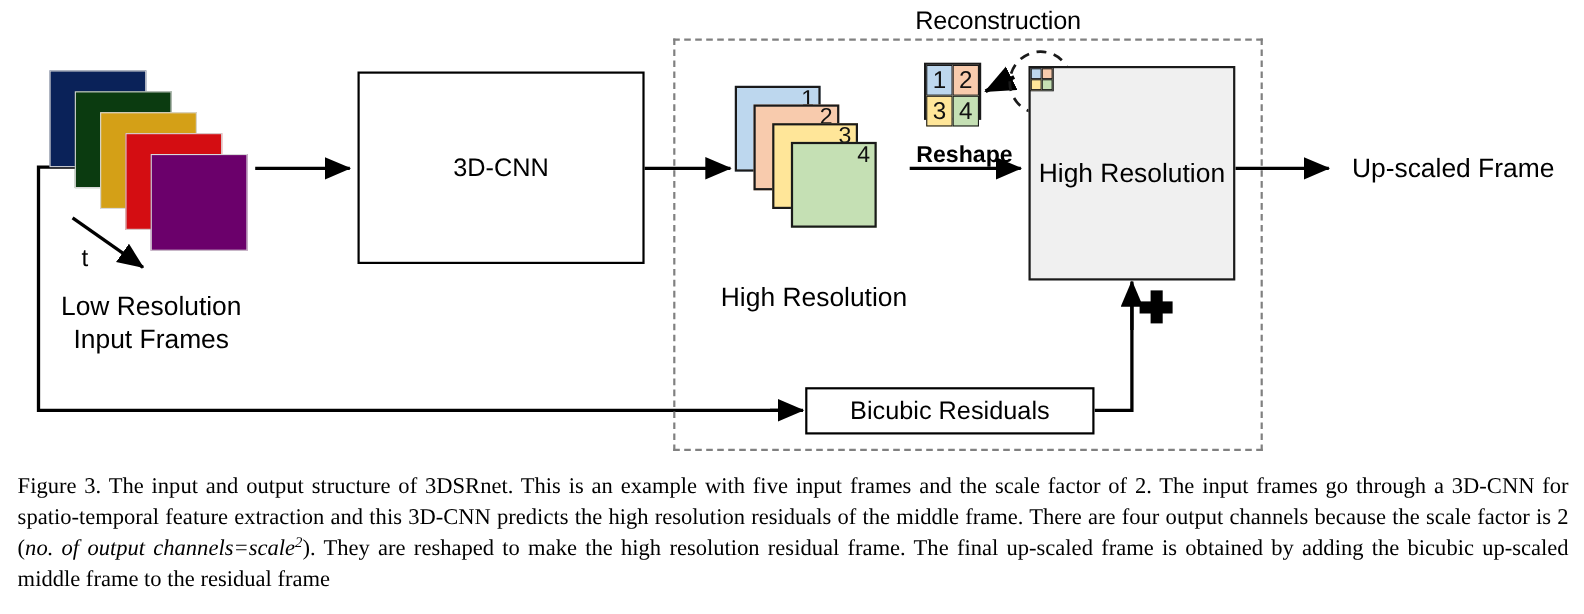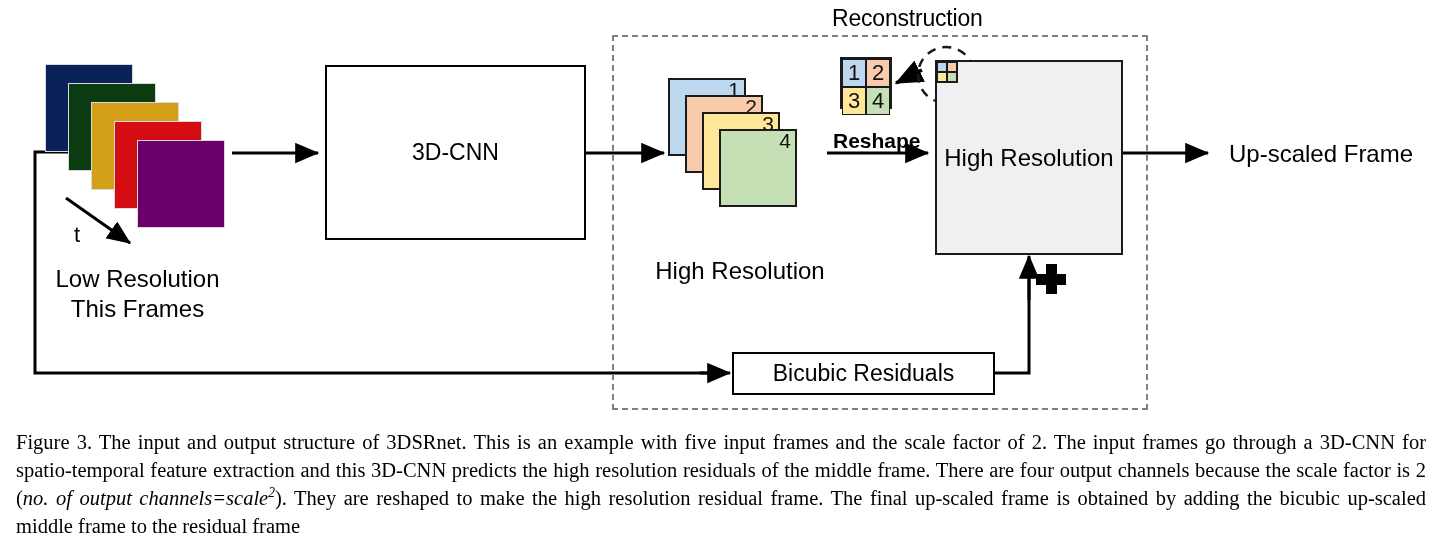--- a/index.html
+++ b/index.html
@@ -104,21 +104,21 @@
     <div class="inframe" style="left:5px;top:4px;background:#0A2259;"></div>
     <div class="inframe" style="left:28px;top:23px;background:#0B3B10;"></div>
     <div class="inframe" style="left:51px;top:42px;background:#D4A017;"></div>
     <div class="inframe" style="left:74px;top:61px;background:#D40D12;"></div>
     <div class="inframe" style="left:97px;top:80px;background:#6B006B;"></div>
   </div>
 
   <div class="lbl" style="left:74px;top:222px;font-size:22px;">t</div>
 
   <div class="lbl" style="left:45px;top:264px;width:185px;">Low Resolution</div>
-  <div class="lbl" style="left:45px;top:294px;width:185px;">This Frames</div>
+  <div class="lbl" style="left:45px;top:294px;width:185px;">Input Frames</div>
 
   <div class="plain-box" style="left:325px;top:65px;width:261px;height:175px;">
     <span>3D-CNN</span>
   </div>
 
   <div class="abs" style="left:668px;top:78px;width:150px;height:150px;">
     <div class="resframe" style="left:0px;top:0px;background:#BDD7EE;">
       <span class="resnum">1</span>
     </div>
     <div class="resframe" style="left:17px;top:17px;background:#F8CBAD;">

